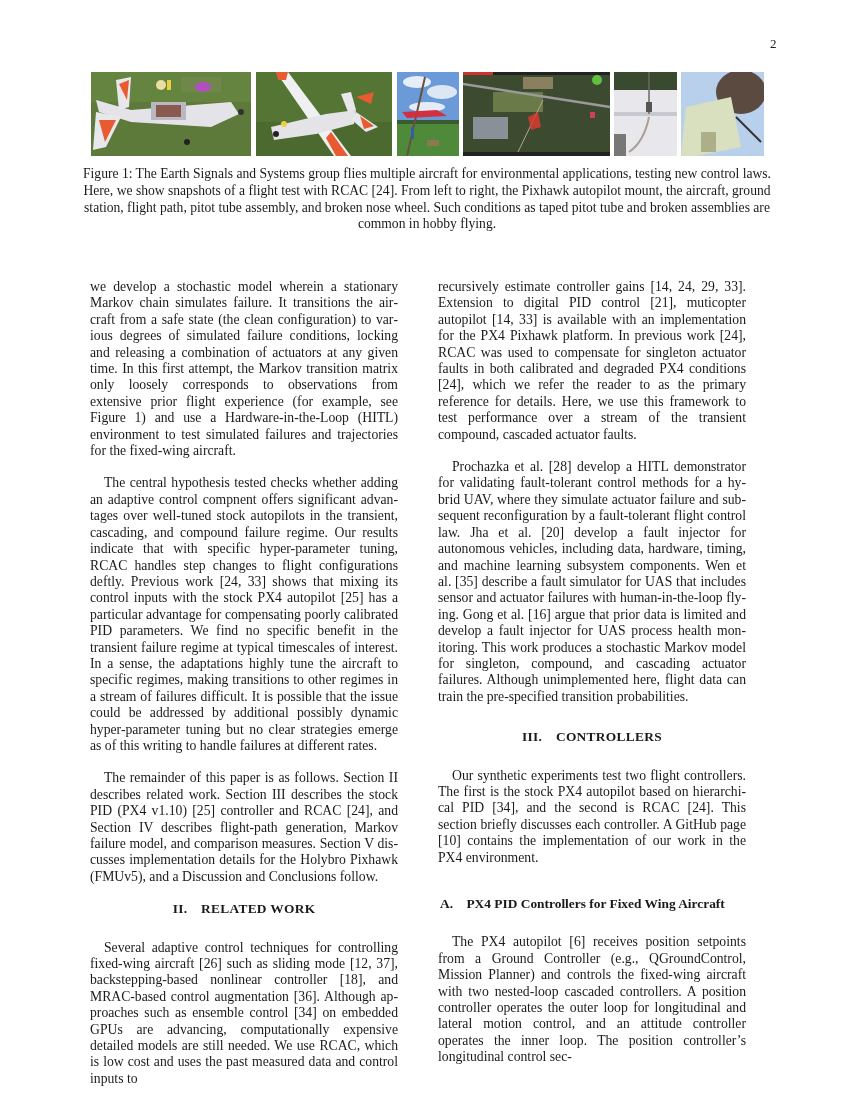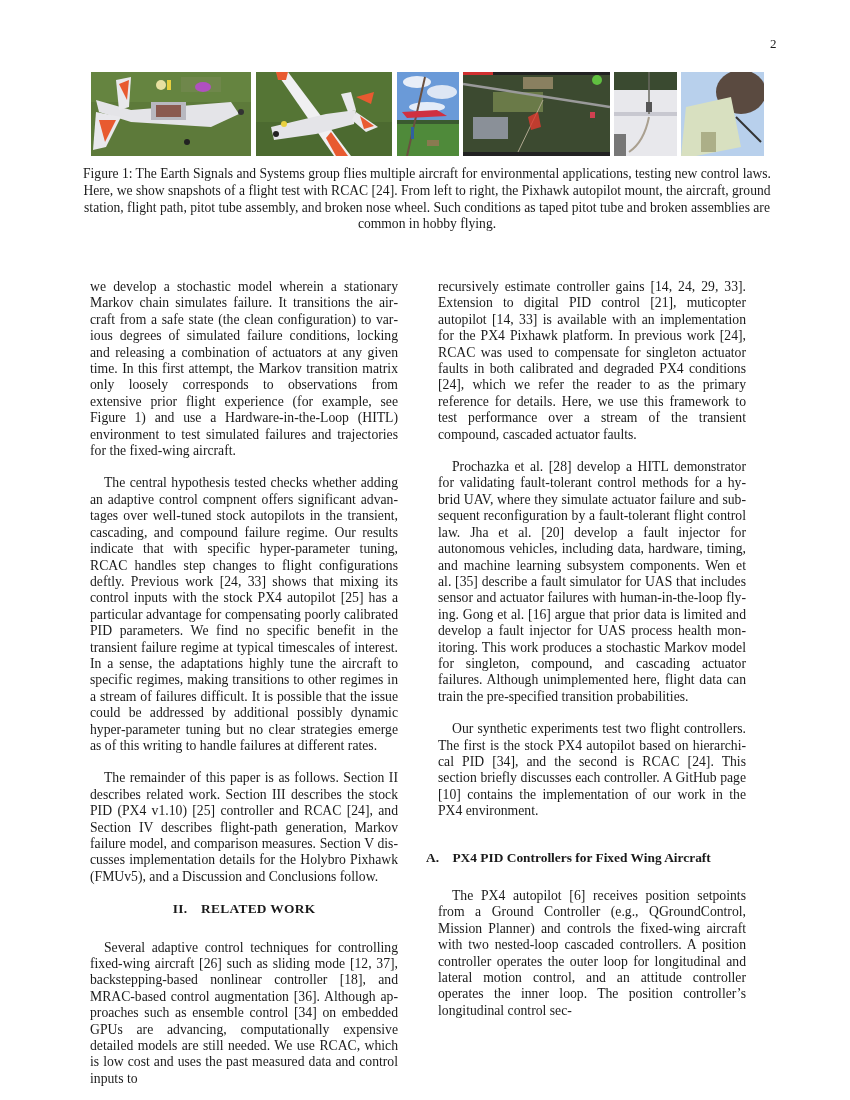--- a/index.html
+++ b/index.html
@@ -14,21 +14,21 @@
                text-align: center; }
     .column { position: absolute; top: 263px; width: 340px;
               font-family: "Liberation Serif", serif; font-size: 13.7px; line-height: 16.4px;
               text-align: justify; hyphens: manual; }
     .col-left { left: 74px; }
     .col-right { left: 422px; }
     .column p { margin: 16px; text-indent: 14px; }
     .column p.noindent { text-indent: 0; }
     .section-heading { font-weight: bold; text-align: center; font-size: 13.4px;
                        letter-spacing: 0.3px; margin: 0; }
-    .subsection-heading { font-weight: bold; font-size: 13.4px; margin: 4px; text-align: left; }
+    .subsection-heading { font-weight: bold; font-size: 13.4px; margin: 18px; text-align: left; }
     svg { display: block; }
   </style>
 </head>
 <body>
 
 <div class="page-number">2</div>
 
 <div class="figure-strip">
 
   <div class="fig-img" style="left:0;width:160px;">
@@ -129,16 +129,17 @@
   <p class="noindent">we develop a stochastic model wherein a stationary Markov chain simulates failure. It transitions the air­craft from a safe state (the clean configuration) to var­ious degrees of simulated failure conditions, locking and releasing a combination of actuators at any given time. In this first attempt, the Markov transition matrix only loosely corresponds to observations from extensive prior flight experience (for example, see Figure 1) and use a Hardware-in-the-Loop (HITL) environment to test simu­lated failures and trajectories for the fixed-wing aircraft.</p>
   <p>The central hypothesis tested checks whether adding an adaptive control compnent offers significant advan­tages over well-tuned stock autopilots in the transient, cascading, and compound failure regime. Our results in­dicate that with specific hyper-parameter tuning, RCAC handles step changes to flight configurations deftly. Pre­vious work [24, 33] shows that mixing its control inputs with the stock PX4 autopilot [25] has a particular advan­tage for compensating poorly calibrated PID parameters. We find no specific benefit in the transient failure regime at typical timescales of interest. In a sense, the adapta­tions highly tune the aircraft to specific regimes, making transitions to other regimes in a stream of failures diffi­cult. It is possible that the issue could be addressed by additional possibly dynamic hyper-parameter tuning but no clear strategies emerge as of this writing to handle failures at different rates.</p>
   <p>The remainder of this paper is as follows. Section II describes related work. Section III describes the stock PID (PX4 v1.10) [25] controller and RCAC [24], and Section IV describes flight-path generation, Markov fail­ure model, and comparison measures. Section V dis­cusses implementation details for the Holybro Pixhawk (FMUv5), and a Discussion and Conclusions follow.</p>
   <h2 class="section-heading" style="margin-bottom:22px;">II. RELATED WORK</h2>
   <p>Several adaptive control techniques for controlling fixed-wing aircraft [26] such as sliding mode [12, 37], backstepping-based nonlinear controller [18], and MRAC-based control augmentation [36]. Although ap­proaches such as ensemble control [34] on embedded GPUs are advancing, computationally expensive detailed models are still needed. We use RCAC, which is low cost and uses the past measured data and control inputs to</p>
 </div>
 
 <div class="column col-right">
   <p class="noindent">recursively estimate controller gains [14, 24, 29, 33]. Ex­tension to digital PID control [21], muticopter autopi­lot [14, 33] is available with an implementation for the PX4 Pixhawk platform. In previous work [24], RCAC was used to compensate for singleton actuator faults in both calibrated and degraded PX4 conditions [24], which we refer the reader to as the primary reference for details. Here, we use this framework to test performance over a stream of the transient compound, cascaded actuator faults.</p>
   <p>Prochazka et al. [28] develop a HITL demonstrator for validating fault-tolerant control methods for a hy­brid UAV, where they simulate actuator failure and sub­sequent reconfiguration by a fault-tolerant flight con­trol law. Jha et al. [20] develop a fault injector for autonomous vehicles, including data, hardware, timing, and machine learning subsystem components. Wen et al. [35] describe a fault simulator for UAS that includes sensor and actuator failures with human-in-the-loop fly­ing. Gong et al. [16] argue that prior data is limited and develop a fault injector for UAS process health mon­itoring. This work produces a stochastic Markov model for singleton, compound, and cascading actuator failures. Although unimplemented here, flight data can train the pre-specified transition probabilities.</p>
+  <h2 class="section-heading" style="margin-top:24px;margin-bottom:22px;">III. CONTROLLERS</h2>
   <p>Our synthetic experiments test two flight controllers. The first is the stock PX4 autopilot based on hierarchi­cal PID [34], and the second is RCAC [24]. This section briefly discusses each controller. A GitHub page [10] con­tains the implementation of our work in the PX4 envi­ronment.</p>
   <h3 class="subsection-heading" style="margin-top:30px;margin-bottom:22px;">A. PX4 PID Controllers for Fixed Wing Aircraft</h3>
   <p>The PX4 autopilot [6] receives position setpoints from a Ground Controller (e.g., QGroundControl, Mission Planner) and controls the fixed-wing aircraft with two nested-loop cascaded controllers. A position controller operates the outer loop for longitudinal and lateral mo­tion control, and an attitude controller operates the inner loop. The position controller’s longitudinal control sec-</p>
 </div>
 
 </body></html>

